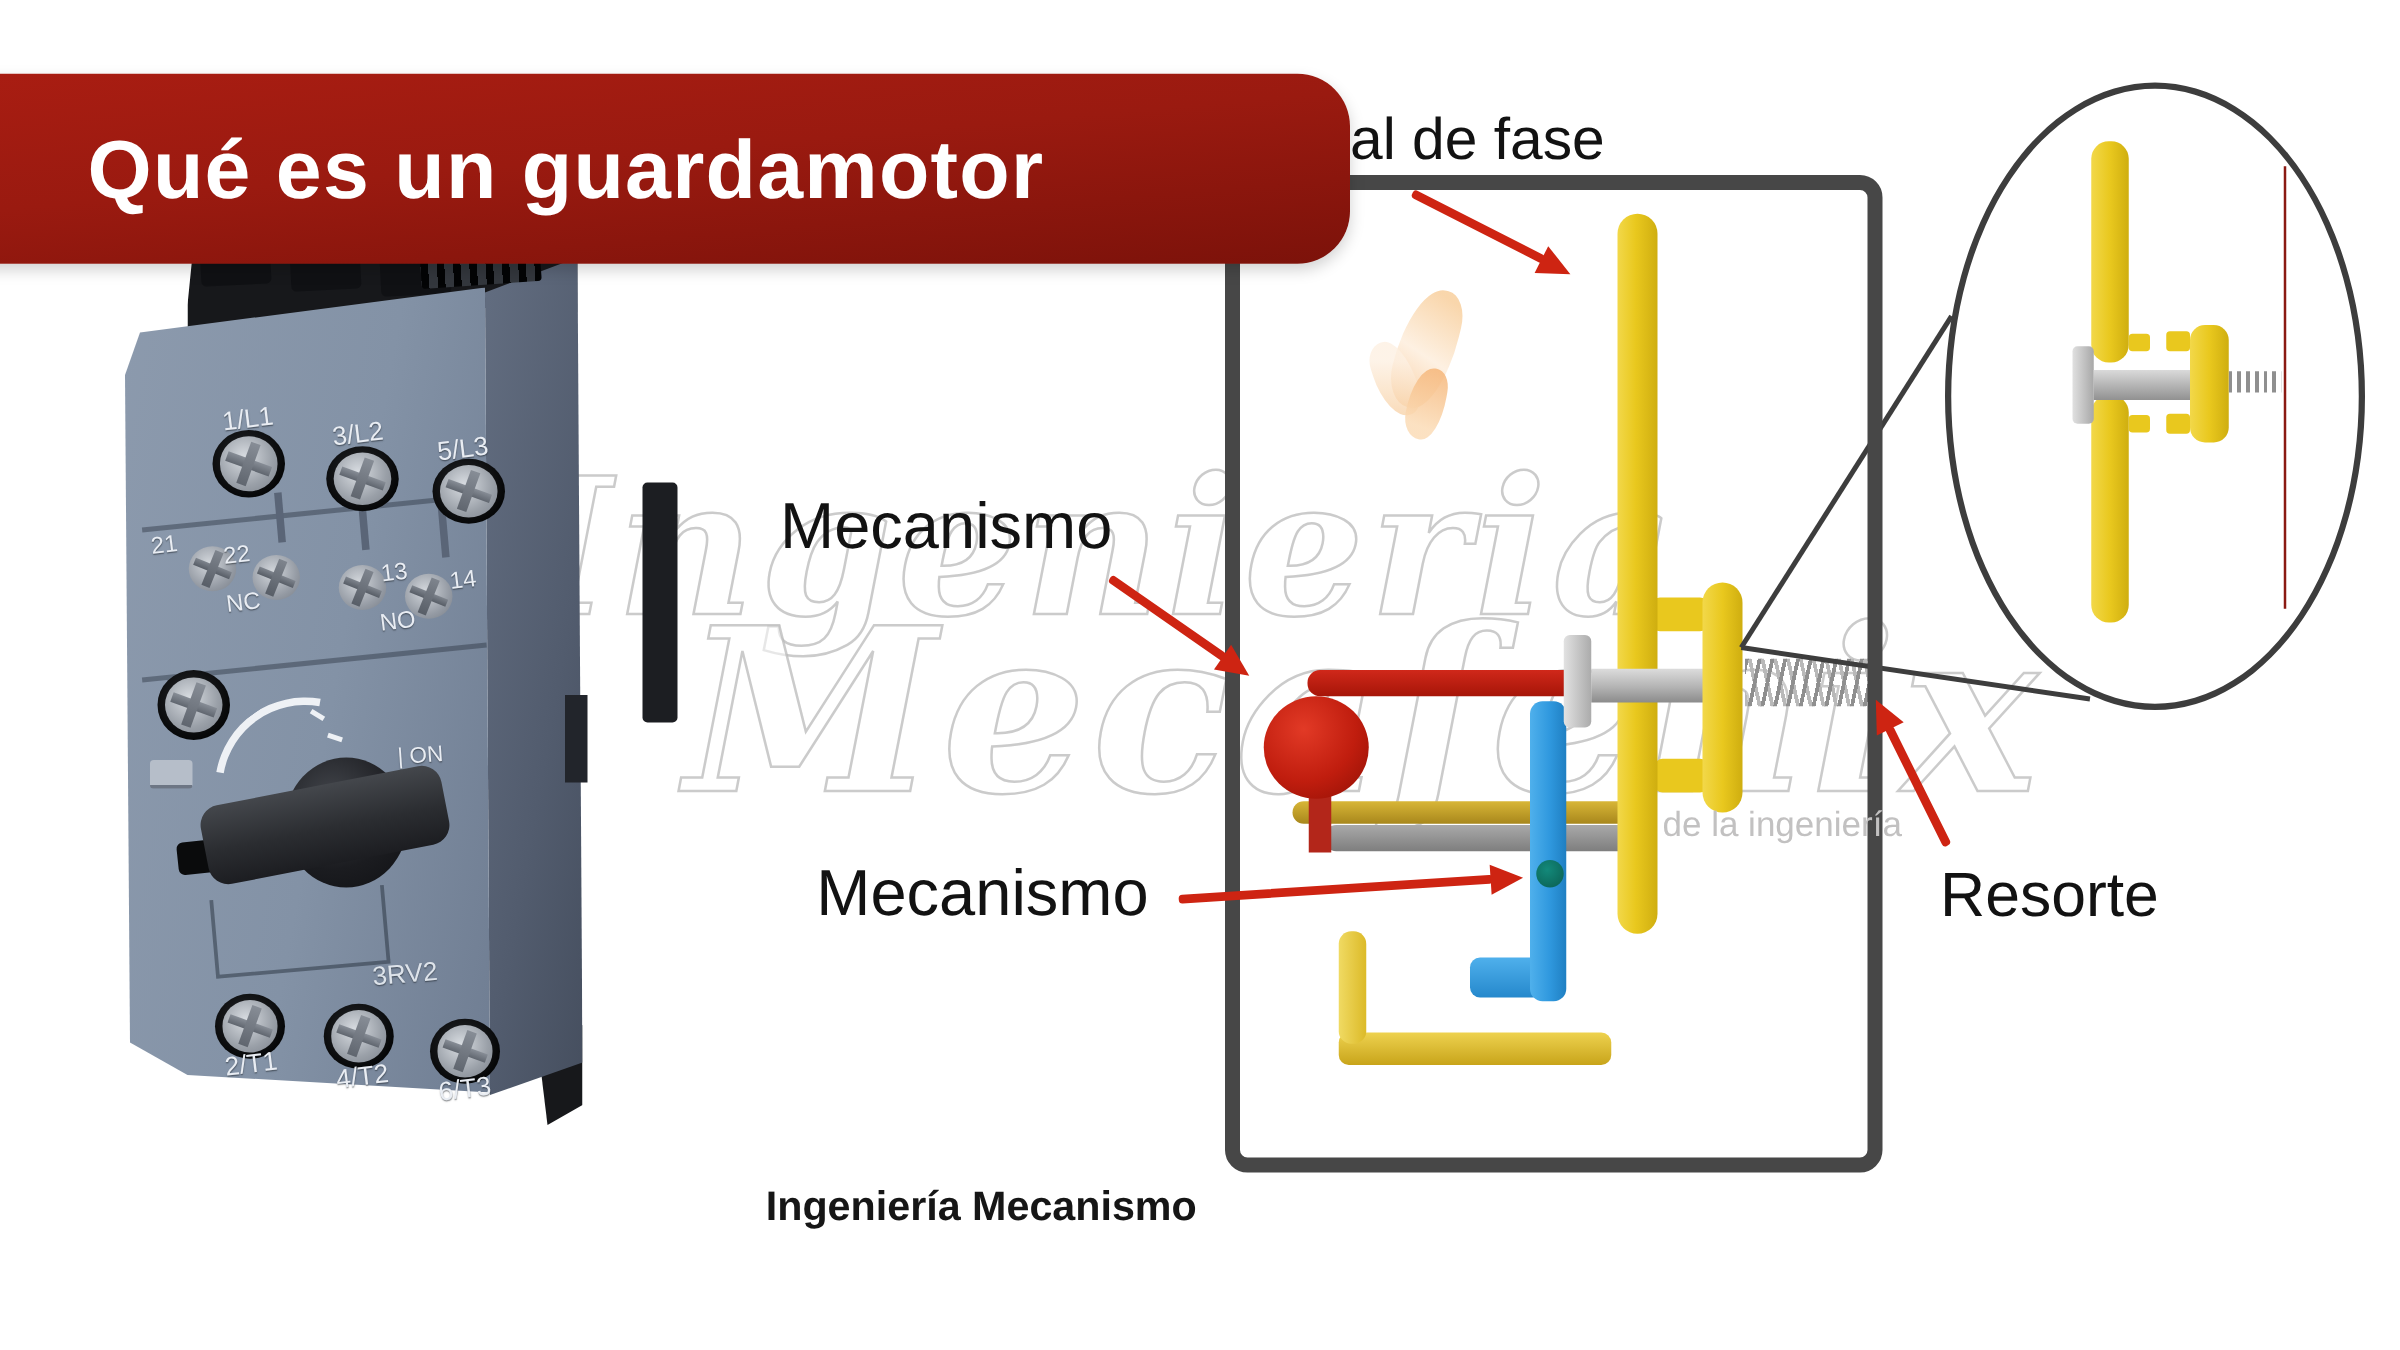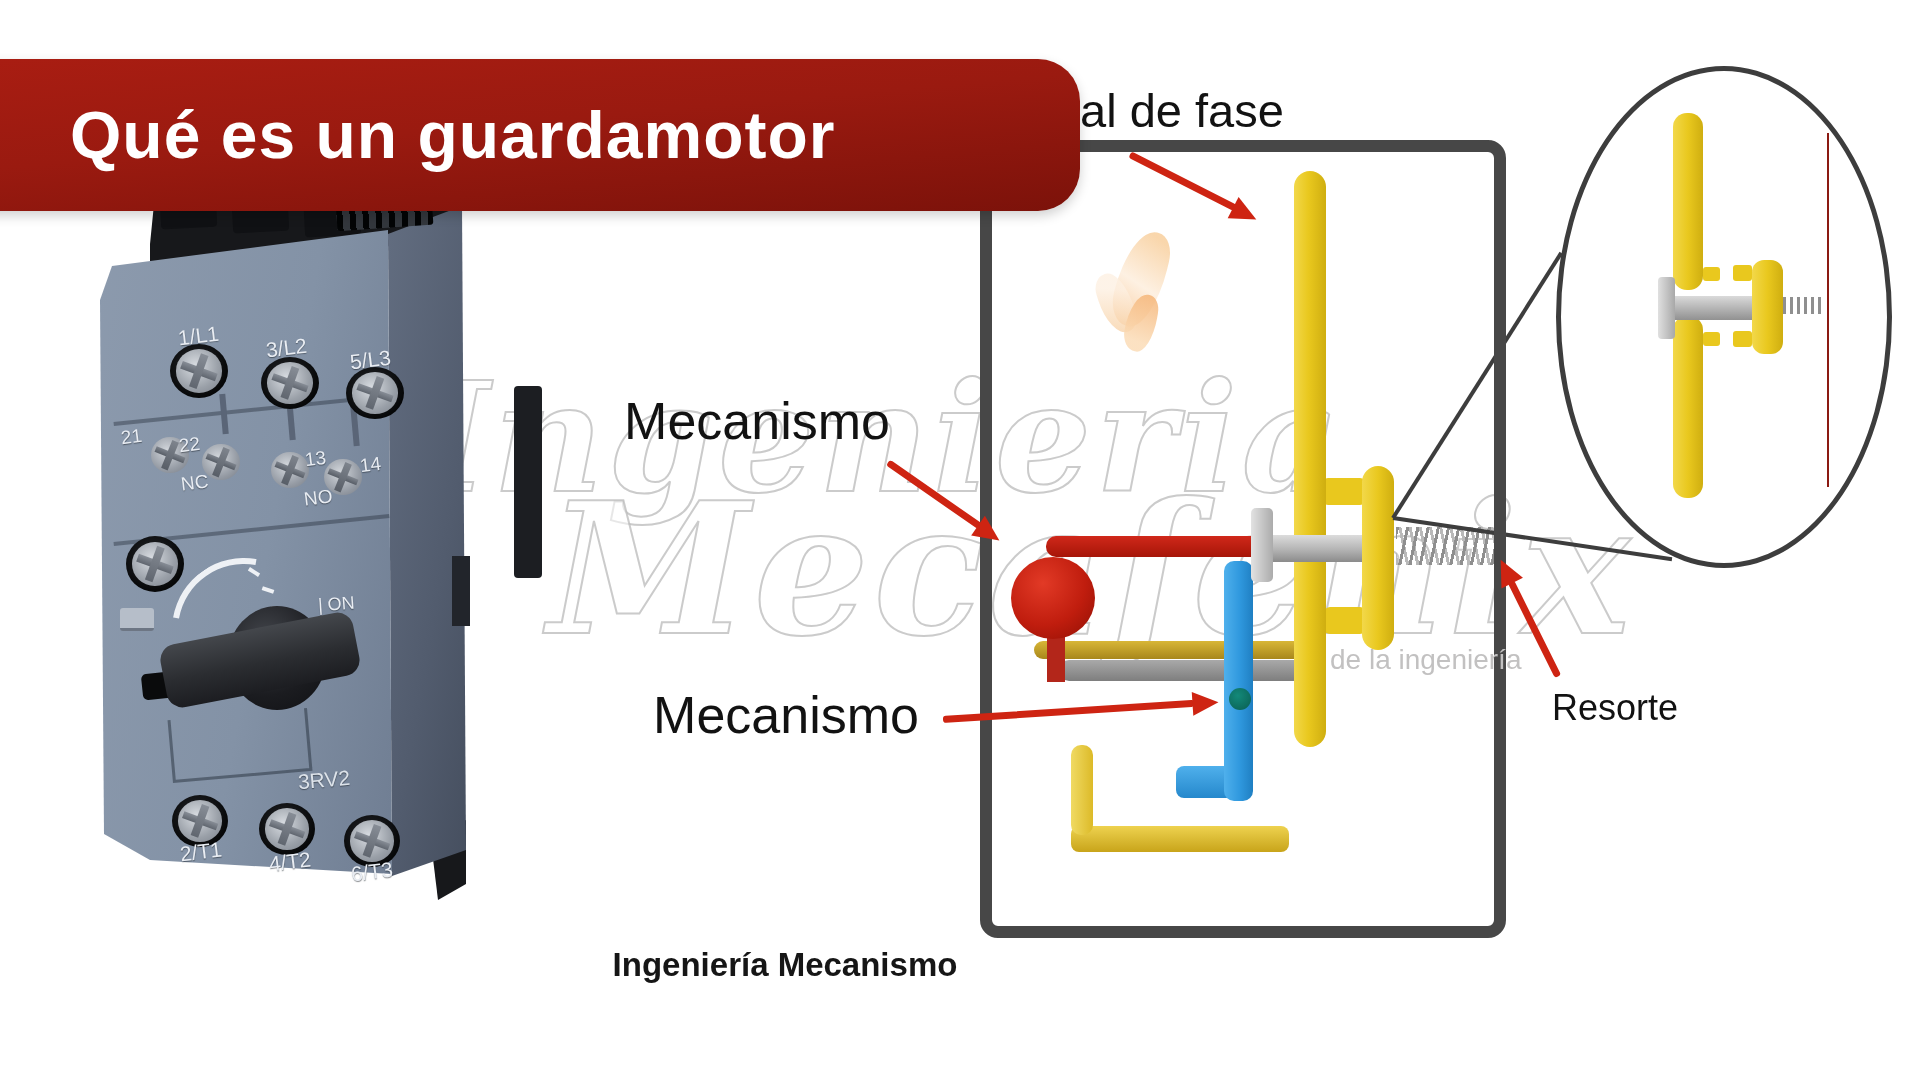--- a/index.html
+++ b/index.html
@@ -178,21 +178,21 @@
   #banner{left:-40px;top:59px;width:1120px;height:152px;z-index:40;
       border-radius:0 42px 42px 0;
       background:linear-gradient(175deg,#a91d12 0%,#9a1a10 45%,#7c120a 100%);
       box-shadow:0 5px 12px rgba(0,0,0,.18);}
   #banner-title{position:absolute;left:110px;top:50%;transform:translateY(-50%);
       color:#ffffff;font-size:66px;font-weight:700;letter-spacing:1px;white-space:nowrap;}
   .dg-label{position:absolute;color:#121212;font-size:52px;line-height:1.13;text-align:center;z-index:30;}
   #lbl-fase{left:1080px;top:84px;font-size:47px;text-align:left;white-space:nowrap;}
   #lbl-termico{left:557px;top:392px;width:400px;}
   #lbl-magnetico{left:586px;top:686px;width:400px;}
-  #lbl-resorte{left:1552px;top:688px;font-size:36px;text-align:left;}
+  #lbl-resorte{left:1552px;top:688px;font-size:50px;text-align:left;}
   #footer-brand{position:absolute;left:585px;top:946px;width:400px;text-align:center;
       font-size:33px;font-weight:700;color:#161616;z-index:30;}
 
   .arrow{position:absolute;height:7px;background:#ce2412;transform-origin:0 50%;
       border-radius:3px;z-index:30;}
   .arrow::after{content:"";position:absolute;right:-24px;top:50%;transform:translateY(-50%);
       width:0;height:0;border-left:26px solid #ce2412;
       border-top:12px solid transparent;border-bottom:12px solid transparent;}
   #arrow-fase{left:1130px;top:151px;width:118px;transform:rotate(27deg);}
   #arrow-termico{left:888px;top:459px;width:112px;transform:rotate(34.8deg);}

